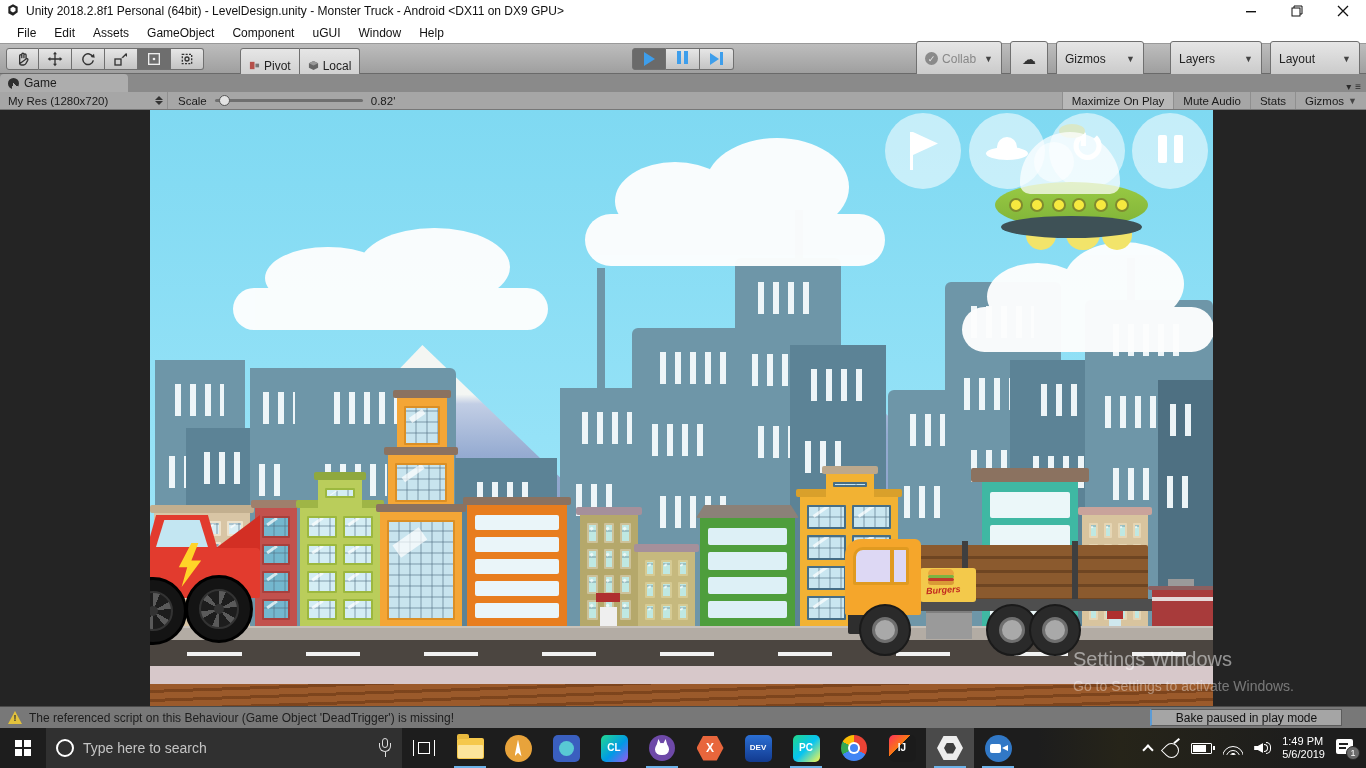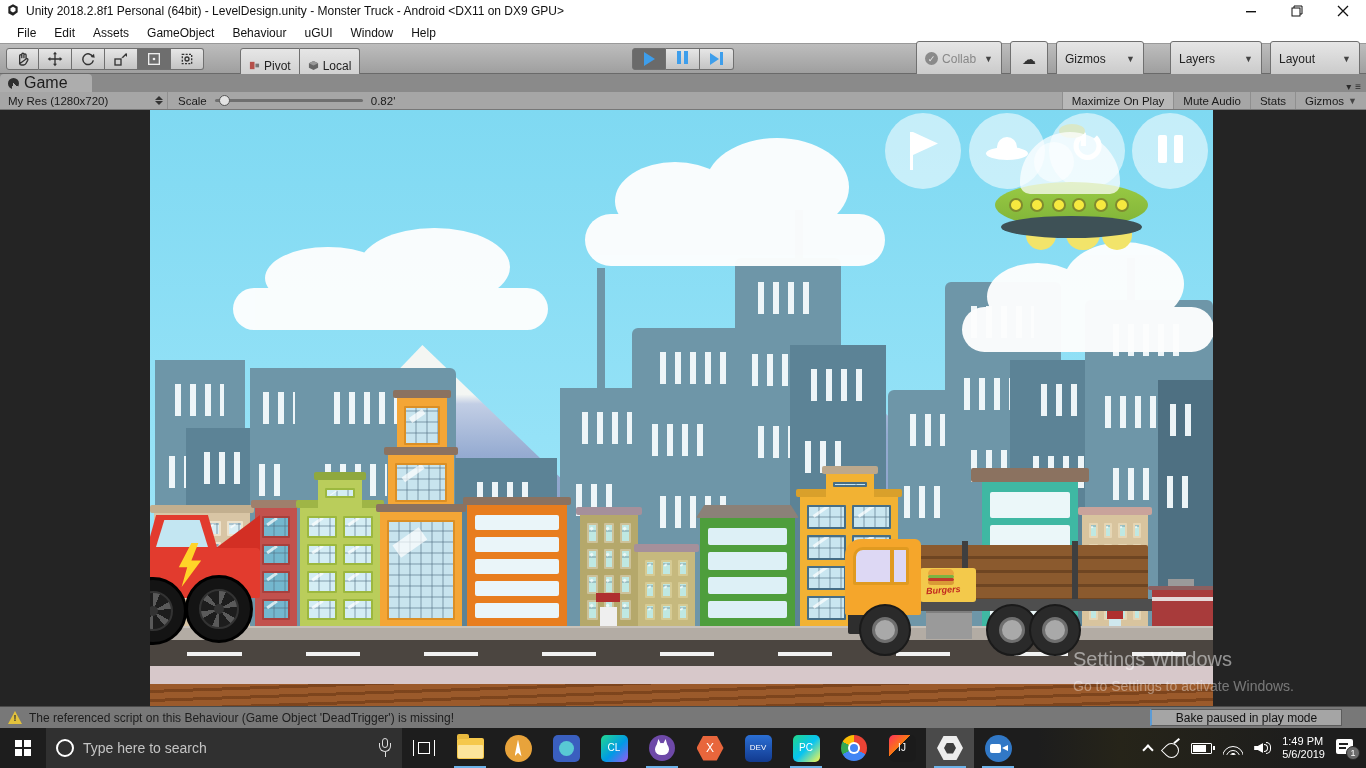--- a/index.html
+++ b/index.html
@@ -29,21 +29,21 @@
 .pbtn.active{background:#6a6a6a}
 .tri{width:0;height:0;border-left:11px solid #3E9EEB;border-top:7px solid transparent;border-bottom:7px solid transparent}
 .pausebars i{display:inline-block;width:4px;height:13px;background:#3E9EEB;margin:0 1.5px}
 .stepico{display:flex;align-items:center}
 .stepico .bar{width:3px;height:13px;background:#3E9EEB;margin-left:1px}
 #rightcluster{margin-left:auto;display:flex;gap:8px;align-items:center}
 .collab-check{width:13px;height:13px;border-radius:50%;background:#8a8a8a;color:#e8e8e8;font-size:9px;display:flex;align-items:center;justify-content:center}
 .rounded{border-radius:3px}
 
 #tabrow{position:absolute;left:0;top:74px;width:1366px;height:18px;background:#8A8A8A;display:flex;align-items:flex-end}
-#gametab{height:18px;width:92px;background:#ADADAD;border-radius:4px 4px 0 0;display:flex;align-items:center;gap:5px;padding:0 8px;font-size:16px;color:#1c1c1c;margin-left:0}
+#gametab{height:18px;width:128px;background:#ADADAD;border-radius:4px 4px 0 0;display:flex;align-items:center;gap:5px;padding:0 8px;font-size:12px;color:#1c1c1c;margin-left:0}
 .pac{width:11px;height:11px;border-radius:50%;background:conic-gradient(from 200deg,#2e2e2e 0 285deg,transparent 285deg 360deg)}
 #tabrow .tabicons{margin-left:auto;display:flex;gap:4px;padding-right:5px;font-size:10px;color:#2a2a2a}
 
 #ctrlrow{position:absolute;left:0;top:92px;width:1366px;height:18px;background:#A6A6A6;border-bottom:1px solid #777;display:flex;align-items:center;font-size:11.5px;color:#1a1a1a}
 #resdrop{width:168px;height:100%;display:flex;align-items:center;padding:0 4px 0 8px;border-right:1px solid #8f8f8f}
 .updown{margin-left:auto;display:flex;flex-direction:column;gap:1px}
 .updown i{width:0;height:0;border-left:4px solid transparent;border-right:4px solid transparent}
 .updown .u{border-bottom:4px solid #333}
 .updown .d{border-top:4px solid #333}
 #scalewrap{display:flex;align-items:center;gap:8px;padding-left:10px}
@@ -151,21 +151,21 @@
 .mic .cap{position:absolute;left:4px;top:0;width:6px;height:10px;background:transparent;border:1.5px solid #ddd;border-radius:4px}
 .mic .arc{position:absolute;left:1px;top:5px;width:12px;height:9px;border:1.5px solid #ddd;border-top:none;border-radius:0 0 8px 8px}
 .mic .stem{position:absolute;left:6.5px;top:14px;width:1.5px;height:5px;background:#ddd}
 #taskview{width:44px;display:flex;align-items:center;justify-content:center}
 .tvico{position:relative;width:22px;height:16px;border-left:1.5px solid #fff;border-right:1.5px solid #fff;display:flex;align-items:center;justify-content:center}
 .tvico i{width:12px;height:12px;border:1.5px solid #fff}
 #apps{display:flex}
 .app{width:48px;display:flex;align-items:center;justify-content:center;position:relative}
 .app.active{background:#4A4A4A}
 .app .ind{position:absolute;bottom:0;left:8px;right:8px;height:2px;background:#6CB2E8}
-.ic{width:27px;height:27px;display:flex;align-items:center;justify-content:center;font-weight:normal;color:#fff;position:relative}
+.ic{width:27px;height:27px;display:flex;align-items:center;justify-content:center;font-weight:bold;color:#fff;position:relative}
 .i-folder{width:27px;height:21px;background:#F5C84C;border-radius:2px;position:relative}
 .i-folder::before{content:"";position:absolute;left:0;top:-4px;width:12px;height:5px;background:#E8B93E;border-radius:2px 2px 0 0}
 .i-folder::after{content:"";position:absolute;left:1px;top:7px;right:1px;bottom:1px;background:#FCE49B;border-radius:1px}
 .i-circle{border-radius:50%;width:27px;height:27px;display:flex;align-items:center;justify-content:center}
 .i-sq{border-radius:5px;width:27px;height:27px;display:flex;flex-direction:column;align-items:center;justify-content:center;font-size:10px;line-height:10px}
 .i-hex{width:27px;height:25px;clip-path:polygon(25% 0,75% 0,100% 50%,75% 100%,25% 100%,0 50%);display:flex;align-items:center;justify-content:center;font-size:12px}
 .i-chrome{width:26px;height:26px;border-radius:50%;background:conic-gradient(#EA4335 0 120deg,#4285F4 120deg 240deg,#34A853 240deg 300deg,#FBBC05 300deg 360deg);position:relative}
 .i-chrome::before{content:"";position:absolute;inset:7px;border-radius:50%;background:#fff}
 .i-chrome::after{content:"";position:absolute;inset:9px;border-radius:50%;background:#4285F4}
 .i-unity{width:26px;height:24px;clip-path:polygon(25% 0,75% 0,100% 50%,75% 100%,25% 100%,0 50%);background:#EDEDED;display:flex;align-items:center;justify-content:center}
@@ -233,21 +233,21 @@
           </svg>
         </span>
     </span>
   </div>
 
   <div id="menubar">
       <span>File</span>
       <span>Edit</span>
       <span>Assets</span>
       <span>GameObject</span>
-      <span>Behaviour</span>
+      <span>Component</span>
       <span>uGUI</span>
       <span>Window</span>
       <span>Help</span>
     </div>
 
   <div id="toolbar">
     <div class="tgroup">
       <div class="tbtn">
           <svg width="16" height="16" viewBox="0 0 24 24" fill="none" stroke="#333" stroke-width="2">
             <path d="M7 20v-8M7 12V7a1.6 1.6 0 013.2 0M10.2 11V5a1.6 1.6 0 013.2 0M13.4 11V6a1.6 1.6 0 013.2 0v6M16.6 12c1.8-1.4 3.4 0 2.4 2l-2.6 4.8a4 4 0 01-3.5 2.2H10a3 3 0 01-3-2z"></path>

